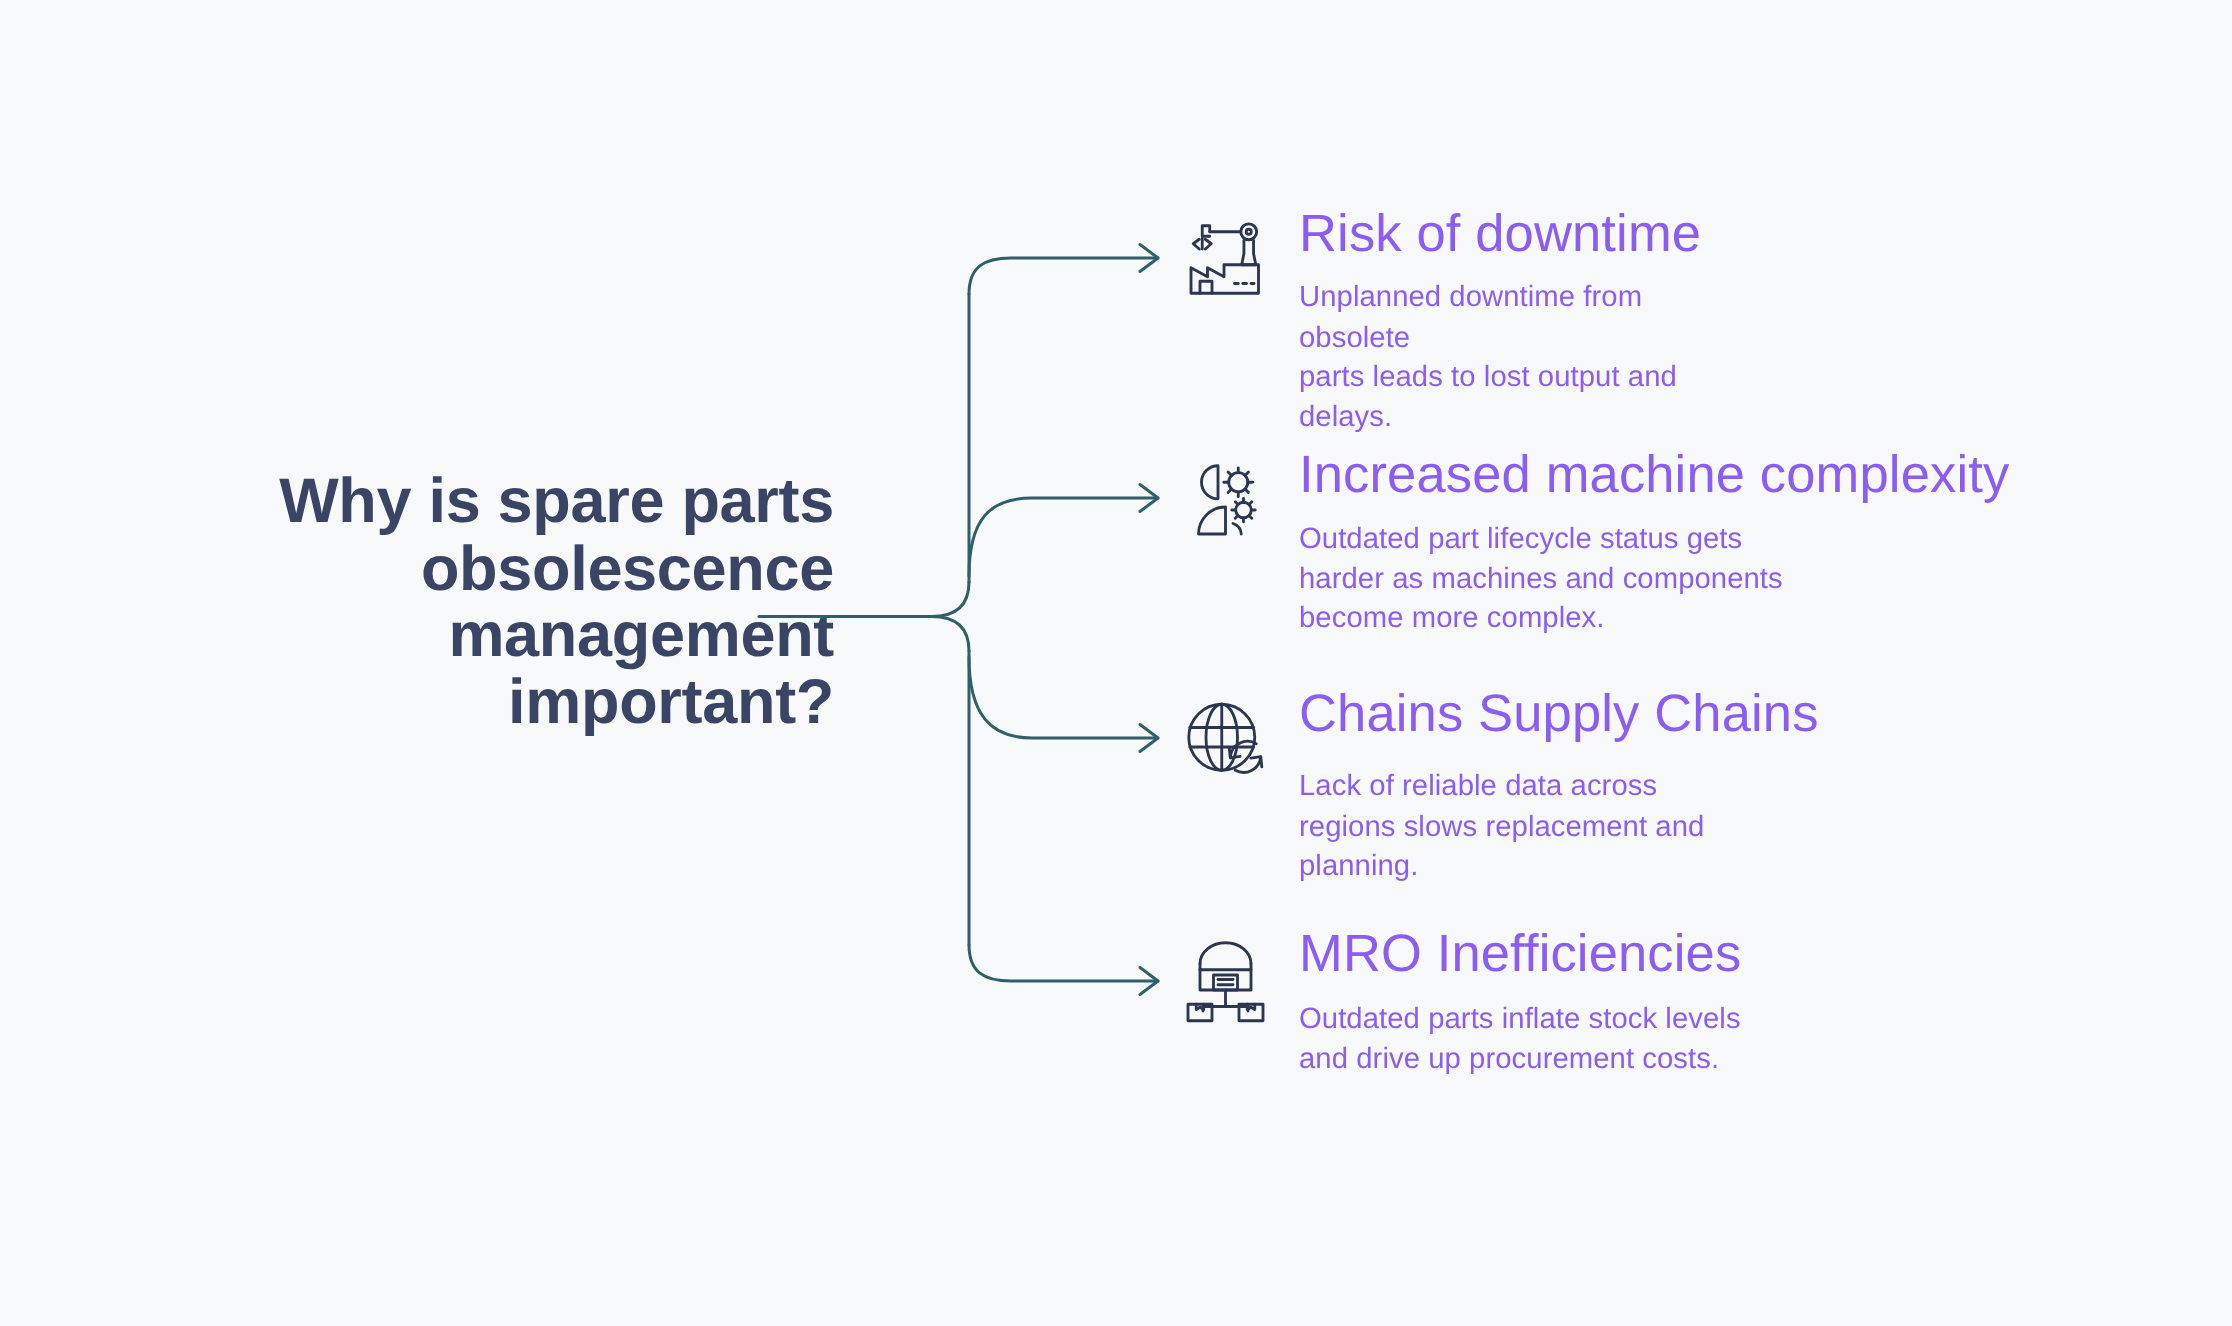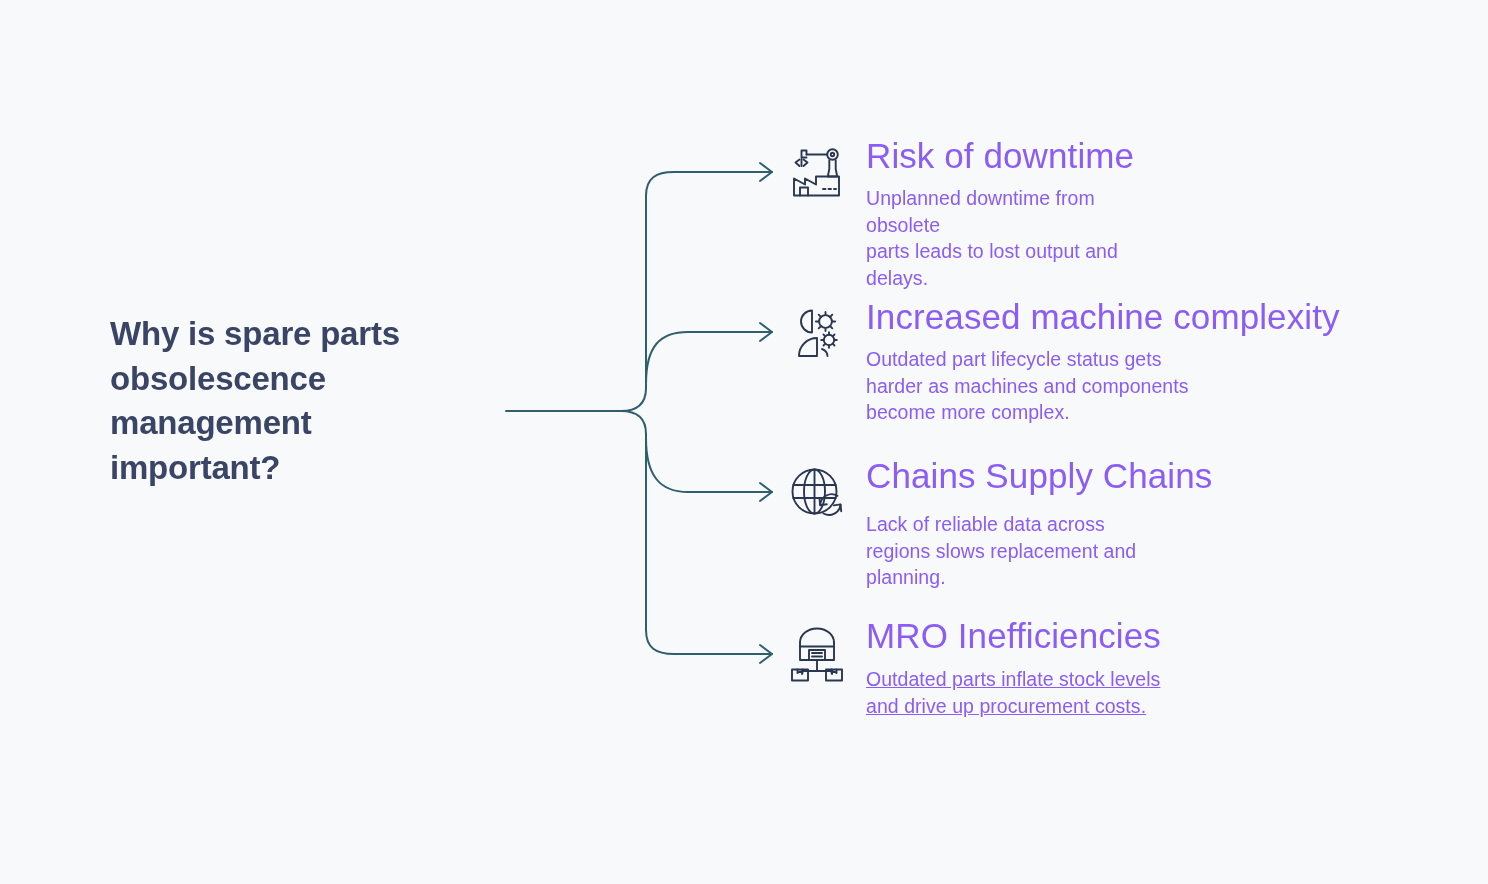--- a/index.html
+++ b/index.html
@@ -21,22 +21,22 @@
     width: 1488px;
     height: 884px;
   }
 
   
   .central-title {
     position: absolute;
     left: 110px;
     top: 312px;
     width: 446px;
-    text-align: left;
-    font-size: 33px;
+    text-align: right;
+    font-size: 42px;
     line-height: 44.5px;
     font-weight: 700;
     letter-spacing: -0.2px;
     color: #3a4566;
     white-space: pre-line;
   }
 
   
   #connectors {
     position: absolute;
@@ -99,21 +99,21 @@
   #branch-1 { left: 788px; top: 305px; }
   #branch-2 { left: 788px; top: 465px; }
   #branch-3 { left: 788px; top: 625px; }
 
   #branch-0 .branch-body { top: -6px; }
   #branch-1 .branch-body { top: -5px; }
   #branch-2 .branch-body { top: -6px; }
   #branch-3 .branch-body { top: -6px; }
 
   #branch-2 .branch-desc { margin-top: 18px; }
-  #branch-3 .branch-desc { margin-top: 13px; text-decoration: underline; }
+  #branch-3 .branch-desc { margin-top: 13px; }
 </style>
 </head>
 <body>
 
 <div id="canvas">
 
   <div class="central-title">Why is spare parts
 obsolescence
 management
 important?</div>

